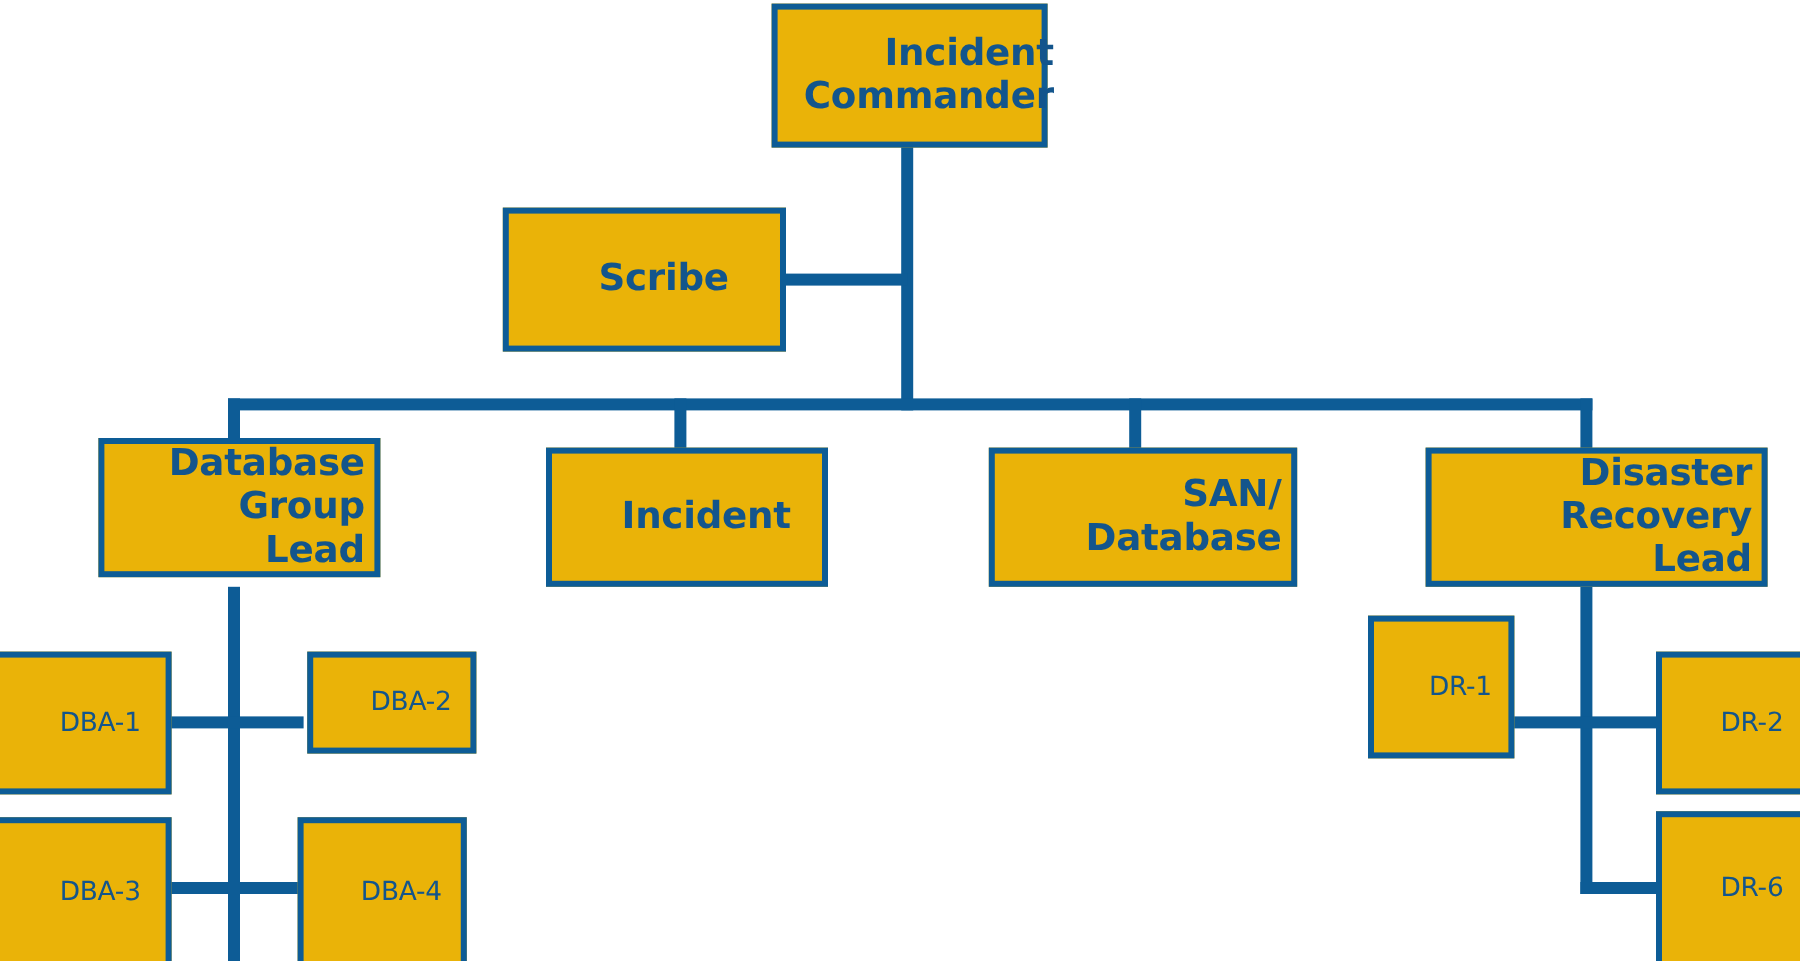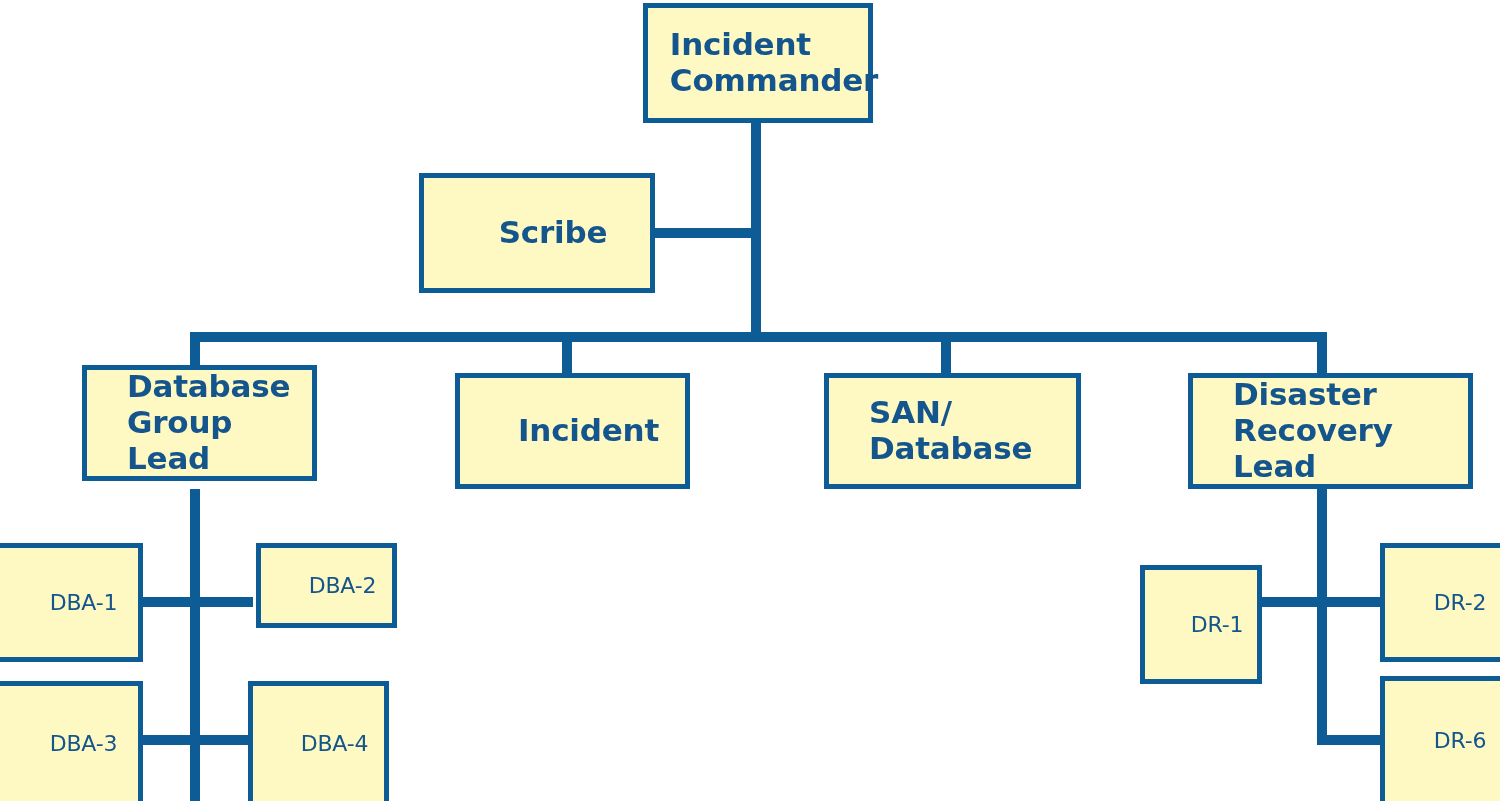--- a/index.html
+++ b/index.html
@@ -13,26 +13,26 @@
     width: 1500px;
     height: 801px;
     background: #ffffff;
     overflow: hidden;
     font-family: "DejaVu Sans", "Liberation Sans", sans-serif;
   }
   
   .node {
     position: absolute;
     box-sizing: border-box;
-    background: #fef9c3;
+    background: #eab308;
     border: 5px solid #0d5c96;
     display: flex;
     align-items: center;
     justify-content: center;
-    text-align: left;
+    text-align: right;
     color: #13558c;
     z-index: 3;
     padding-left: 32px;
   }
   .node .label {
     display: block;
     line-height: 1.16;
     padding: 0 8px;
     white-space: pre-line;
   }
@@ -121,21 +121,21 @@
   </div>
 
   <div class="node lvl-leaf" style="left:-8px; top:681px; width:151px; height:125px;">
     <span class="label">DBA-3</span>
   </div>
 
   <div class="node lvl-leaf" style="left:248px; top:681px; width:141px; height:125px;">
     <span class="label">DBA-4</span>
   </div>
 
-  <div class="node lvl-leaf" style="left:1140px; top:565px; width:122px; height:119px;">
+  <div class="node lvl-leaf" style="left:1140px; top:513px; width:122px; height:119px;">
     <span class="label">DR-1</span>
   </div>
 
   <div class="node lvl-leaf" style="left:1380px; top:543px; width:128px; height:119px;">
     <span class="label">DR-2</span>
   </div>
 
   <div class="node lvl-leaf" style="left:1380px; top:676px; width:128px; height:130px;">
     <span class="label">DR-6</span>
   </div>

